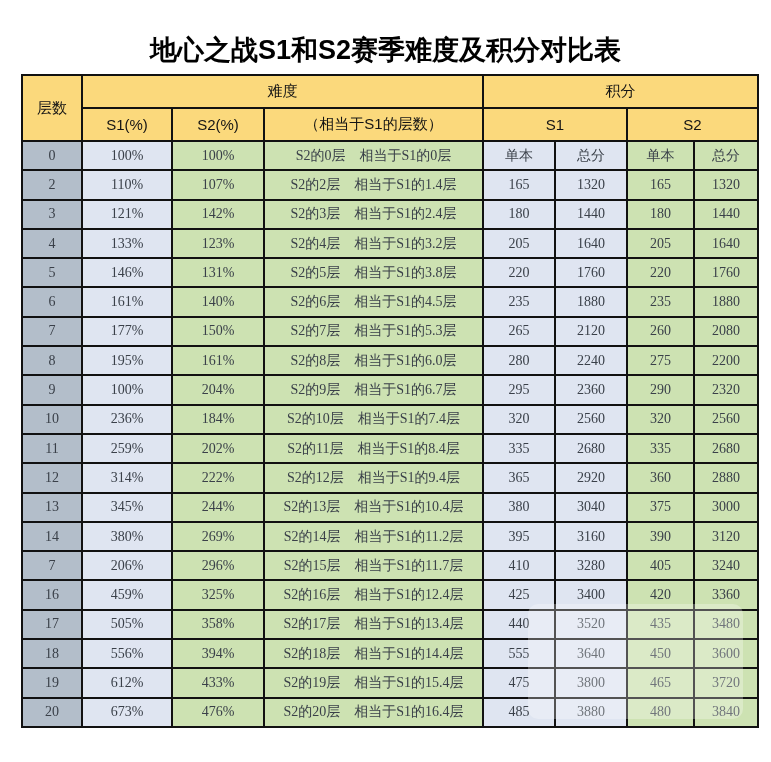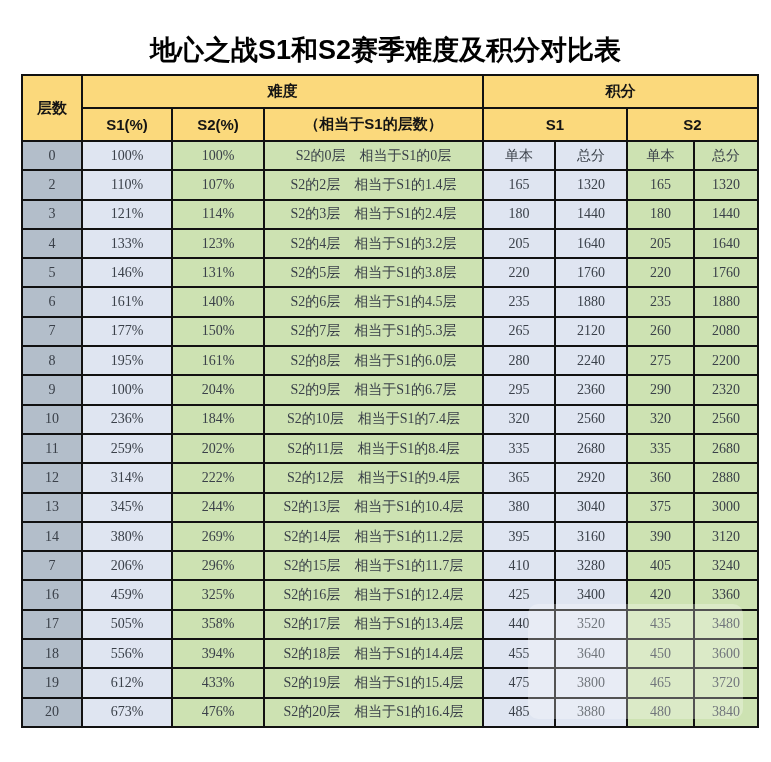--- a/index.html
+++ b/index.html
@@ -7,21 +7,21 @@
         font-family:"Liberation Serif","DejaVu Serif",serif;margin-top:12px;}
   #title{position:absolute;top:20px;left:0;width:771px;text-align:center;
          font-family:"Liberation Sans","DejaVu Sans",sans-serif;
          font-weight:bold;font-size:27px;color:#000;letter-spacing:0px;}
   table#cmp{position:absolute;left:21px;top:62px;width:736px;
         border-collapse:collapse;table-layout:fixed;}
   #cmp th,#cmp td{border:2px solid #111;text-align:center;vertical-align:middle;
         padding:0;overflow:hidden;white-space:nowrap;}
   #cmp thead th{background:#FBD97C;color:#141414;
         font-family:"Liberation Sans","DejaVu Sans",sans-serif;
-        font-weight:bold;font-size:15px;height:31px;}
+        font-weight:normal;font-size:15px;height:31px;}
   #cmp td{height:27.3px;font-size:14px;color:#3a4049;}
   td.c-floor{background:#B3BECA;color:#2c3643;font-size:17px;}
   td.c-blue{background:#DFE5F1;}
   td.c-green{background:#CDE2B2;color:#3d4839;}
   td.c-pts{font-size:15px;}
   td.c-equiv{font-size:14px;}
   
   #wm-ghost{position:absolute;right:28px;bottom:55px;width:215px;height:115px;
         background:rgba(255,255,255,0.28);border-radius:10px;pointer-events:none;}
   #wm-text{position:absolute;right:40px;bottom:42px;
@@ -80,21 +80,21 @@
       <td class="c-green c-equiv">S2的2层　相当于S1的1.4层</td>
       <td class="c-blue c-pts">165</td>
       <td class="c-blue c-pts">1320</td>
       <td class="c-green c-pts">165</td>
       <td class="c-green c-pts">1320</td>
     </tr>
 
     <tr>
       <td class="c-floor">3</td>
       <td class="c-blue">121%</td>
-      <td class="c-green">114%</td>
+      <td class="c-green">142%</td>
       <td class="c-green c-equiv">S2的3层　相当于S1的2.4层</td>
       <td class="c-blue c-pts">180</td>
       <td class="c-blue c-pts">1440</td>
       <td class="c-green c-pts">180</td>
       <td class="c-green c-pts">1440</td>
     </tr>
 
     <tr>
       <td class="c-floor">4</td>
       <td class="c-blue">133%</td>
@@ -247,21 +247,21 @@
       <td class="c-blue c-pts">3520</td>
       <td class="c-green c-pts">435</td>
       <td class="c-green c-pts">3480</td>
     </tr>
 
     <tr>
       <td class="c-floor">18</td>
       <td class="c-blue">556%</td>
       <td class="c-green">394%</td>
       <td class="c-green c-equiv">S2的18层　相当于S1的14.4层</td>
-      <td class="c-blue c-pts">455</td>
+      <td class="c-blue c-pts">555</td>
       <td class="c-blue c-pts">3640</td>
       <td class="c-green c-pts">450</td>
       <td class="c-green c-pts">3600</td>
     </tr>
 
     <tr>
       <td class="c-floor">19</td>
       <td class="c-blue">612%</td>
       <td class="c-green">433%</td>
       <td class="c-green c-equiv">S2的19层　相当于S1的15.4层</td>

